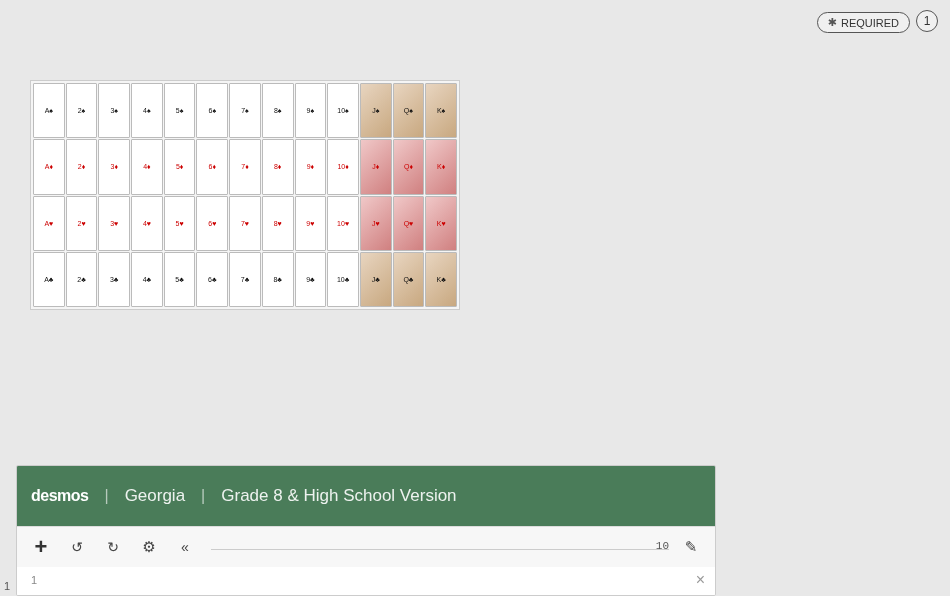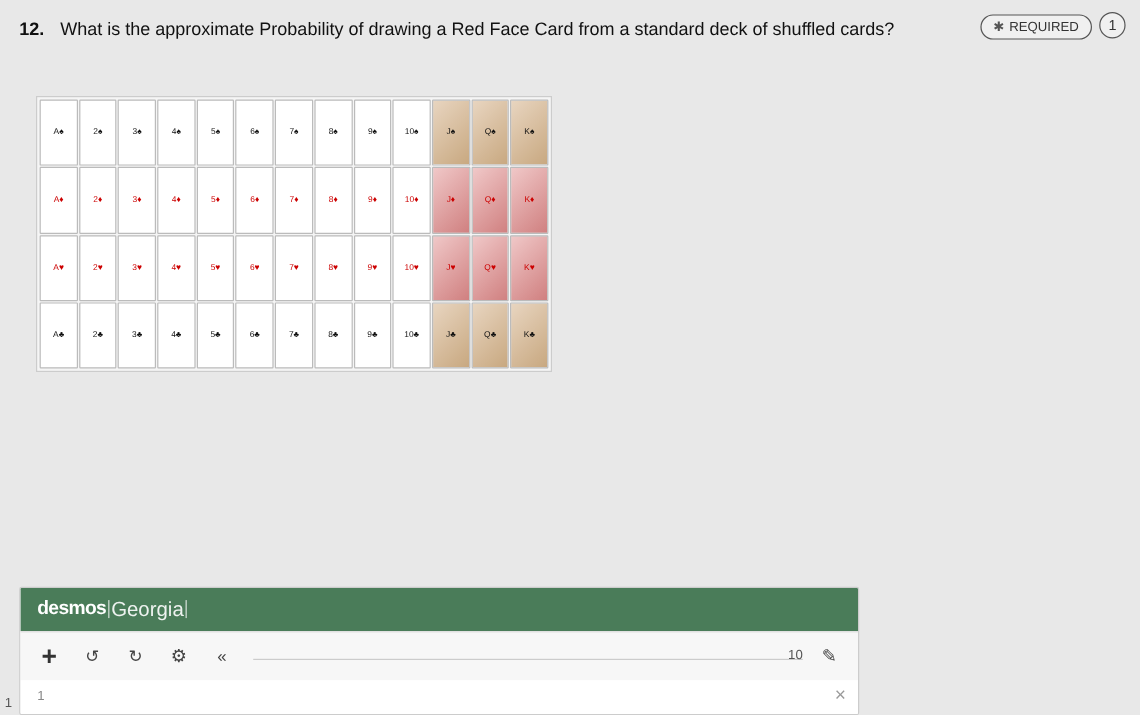--- a/index.html
+++ b/index.html
@@ -128,23 +128,24 @@
       width: 700px;
       background: white;
       border: 1px solid #ccc;
       border-radius: 2px;
       overflow: hidden;
     }
 
     .desmos-header {
       background: #4a7c59;
       color: white;
-      padding: 8px 14px;
-      display: flex;
-      align-items: center;
+      padding: 20px 14px;
+      display: flex;
+      align-items: center;
+      gap: 16px;
       font-size: 14px;
     }
 
     .desmos-logo {
       font-weight: bold;
       font-size: 16px;
       letter-spacing: -0.5px;
       color: white;
     }
 
@@ -203,25 +204,20 @@
 
   <div class="required-badge">
     <span class="star">✱</span>
     <span>REQUIRED</span>
   </div>
 
   <div class="circle-one">
     <span>1</span>
   </div>
 
-  <div class="question-area">
-    <span class="question-number">12.</span>
-    <span>&nbsp;</span>
-    <span class="question-text">What is the approximate Probability of drawing a Red Face Card from a standard deck of shuffled cards?</span>
-  </div>
 
   <div class="cards-area">
     <div class="card-grid">
 
       <div class="card black">
           <span>A♠</span>
         </div>
       <div class="card black">
           <span>2♠</span>
         </div>
@@ -381,40 +377,41 @@
     </div>
   </div>
 
   <div class="desmos-panel">
 
     <div class="desmos-header">
       <span class="desmos-logo">desmos</span>
       <span class="desmos-divider">|</span>
       <span class="desmos-subtitle">Georgia</span>
       <span class="desmos-divider">|</span>
+      <span class="desmos-subtitle">Grade 8 &amp; High School Version</span>
     </div>
 
     <div class="desmos-toolbar">
       <button class="toolbar-btn">
         <span class="toolbar-plus">+</span>
       </button>
       <button class="toolbar-btn">
         <span style="font-size:14px;">↺</span>
       </button>
       <button class="toolbar-btn">
         <span style="font-size:14px;">↻</span>
       </button>
       <button class="toolbar-btn">
         <span style="font-size:15px;">⚙</span>
       </button>
       <button class="toolbar-btn">
         <span style="font-size:14px;">«</span>
       </button>
 
-      <div style="flex:1; position:relative; margin-left:4px;">
+      <div style="flex:1; position:relative; margin-left:4px;font-family:Liberation Mono, monospace;">
         <div style="height:1px; background:#ccc; width:100%; margin-top:4px; position:relative;">
           <span style="position:absolute; right:0; top:-9px; font-size:11px; color:#555;">10</span>
         </div>
       </div>
 
       <button class="toolbar-btn">
         <span style="font-size:15px;">✎</span>
       </button>
     </div>
 

